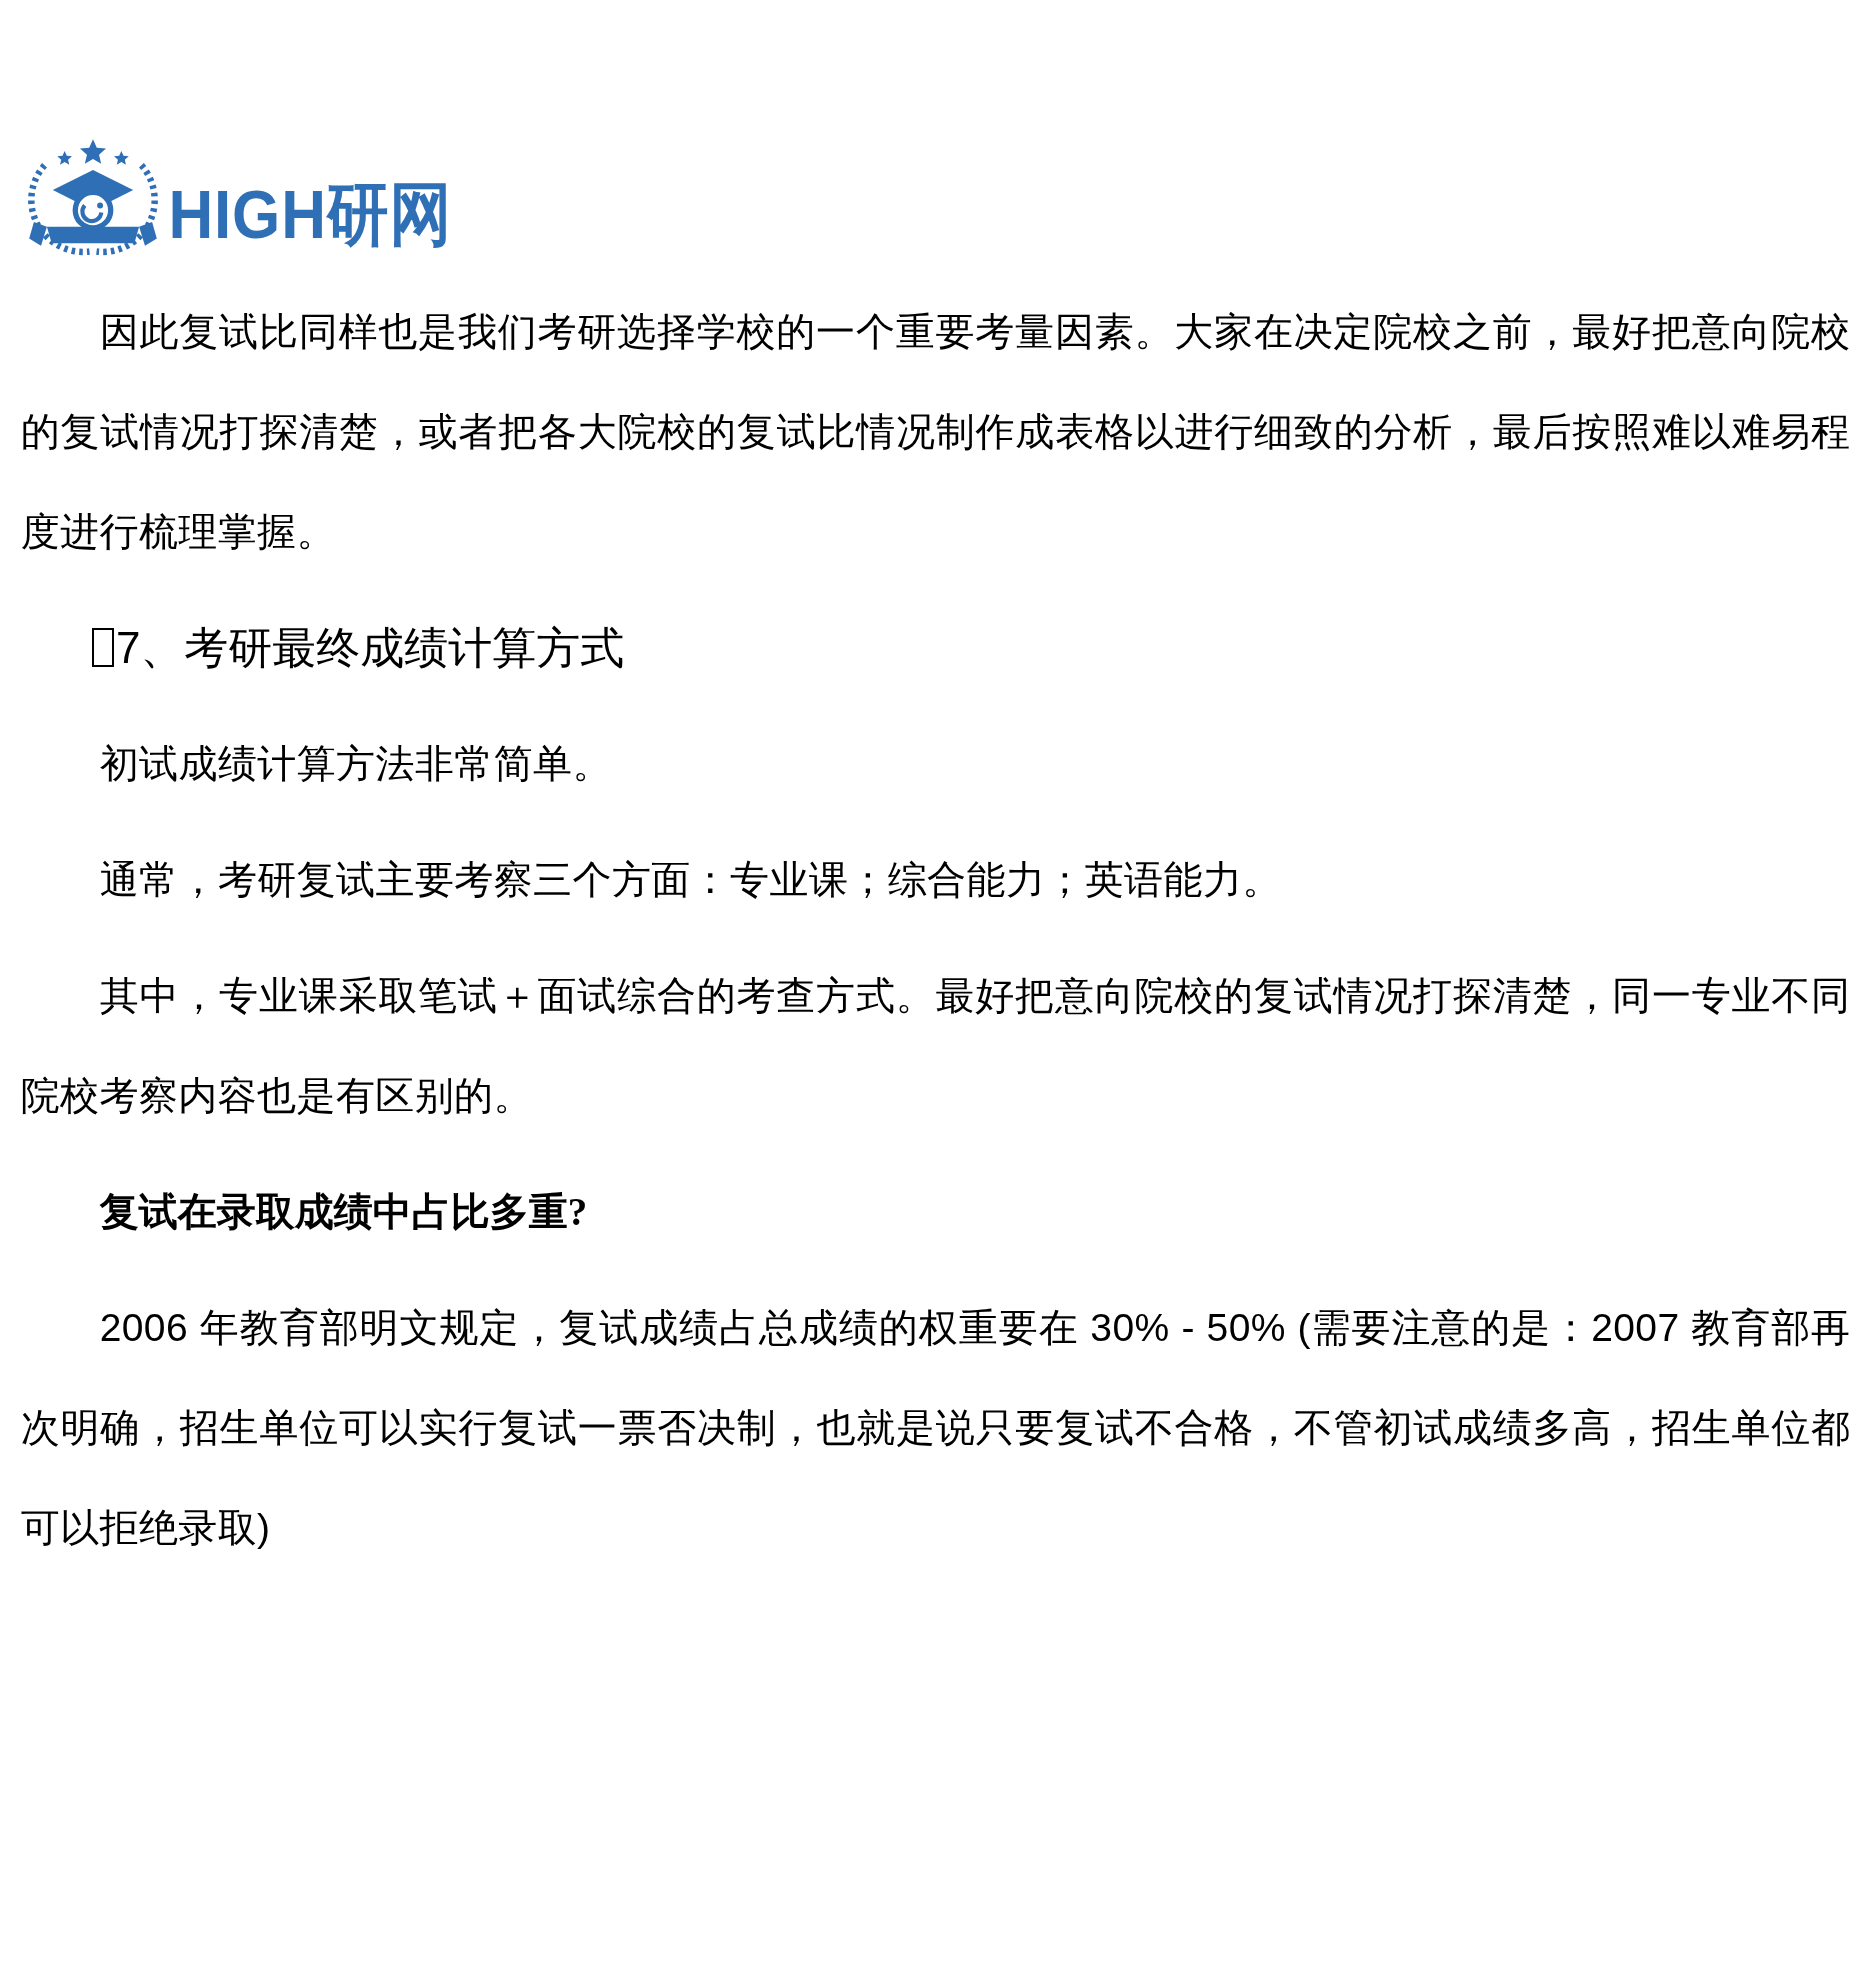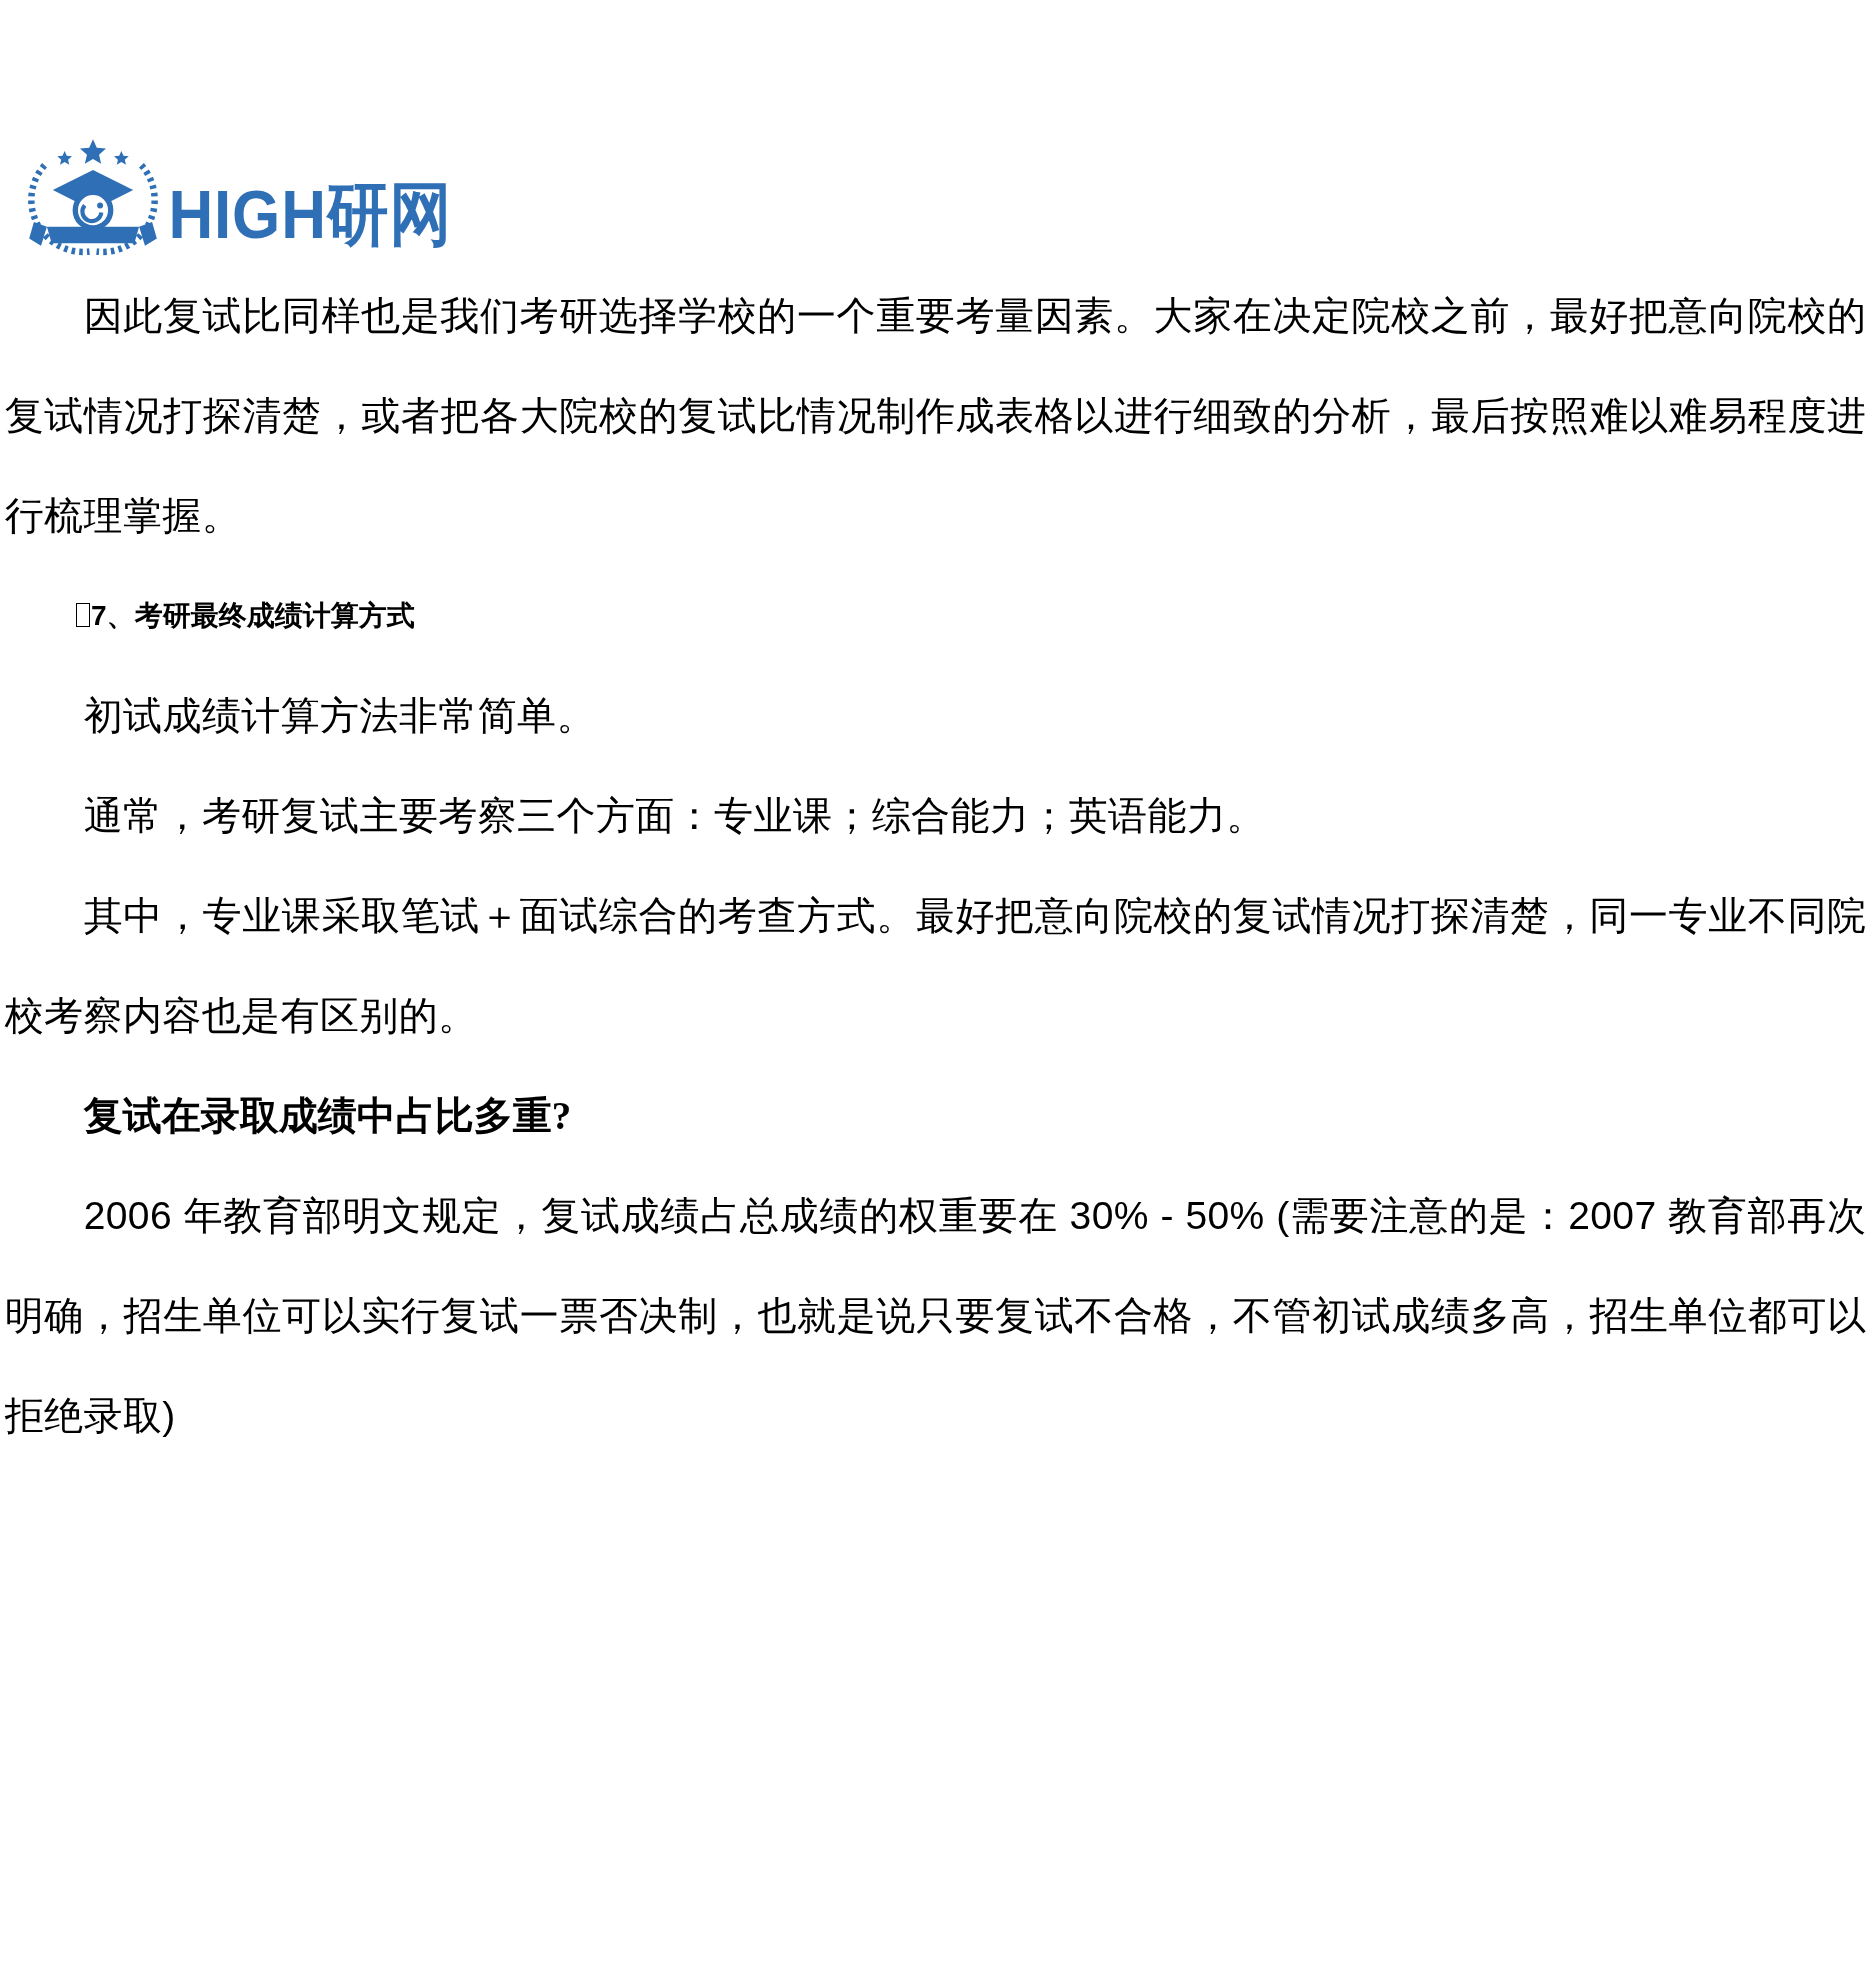--- a/index.html
+++ b/index.html
@@ -44,41 +44,41 @@
     transform-origin: center;
   }
   
   .content {
     position: absolute;
     top: 266px;
     left: 4.7px;
     right: 5.5px;
   }
   .content p {
-    margin: 0;
+    margin: 16px;
     padding: 0;
   }
   p.body {
     font-size: 39px;
     line-height: 100px;
     text-align: justify;
     text-indent: 79px;
     letter-spacing: 0.4px;
   }
   p.subheading {
     font-size: 39px;
     line-height: 100px;
     font-weight: 700;
     text-indent: 79px;
     font-family: Liberation Serif, serif;
   }
   p.heading1 {
-    font-size: 28px;
+    font-size: 44px;
     line-height: 100px;
-    font-weight: 700;
+    font-weight: 400;
     text-indent: 71px;
   }
   .tofu {
     display: inline-block;
     width: 0.50em;
     height: 0.88em;
     border: 0.06em solid #000;
     box-sizing: border-box;
     vertical-align: -0.08em;
     margin-right: 0.05em;

